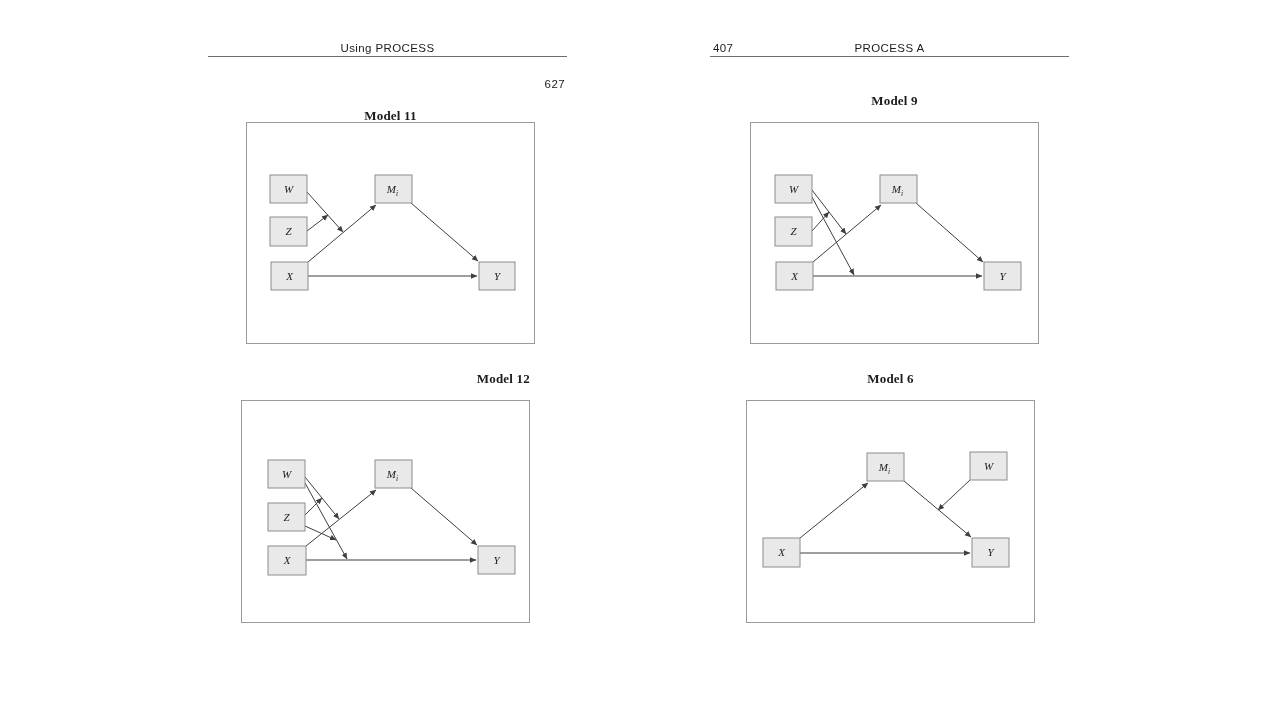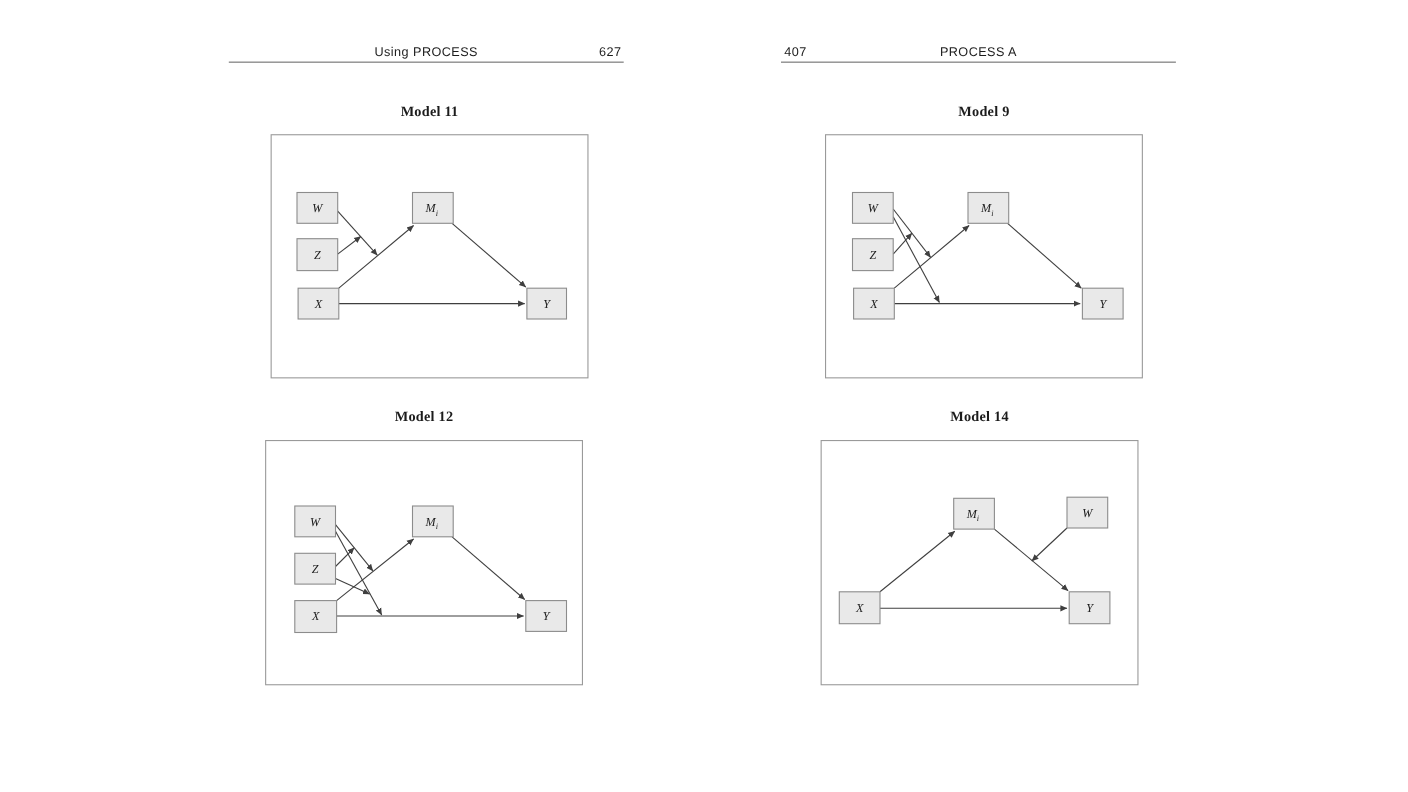--- a/index.html
+++ b/index.html
@@ -9,21 +9,21 @@
     font-family:"Liberation Serif",serif;color:var(--text,#1c1c1c);
   }
   
   .page-header{
     position:absolute;top:40px;width:359px;height:16px;line-height:16px;
     border-bottom:1px solid var(--rule,#6e6e6e);
     font-family:"Liberation Sans",sans-serif;font-size:11.5px;
     letter-spacing:.4px;text-align:center;
   }
   .page-header .corner{position:absolute;top:0;}
-  .page-header .corner.right{right:2px;}
+  .page-header .corner.right{right:2px;margin-top:36px;}
   .page-header .corner.left{left:3px;}
   
   .model-title{
     position:absolute;width:289px;text-align:center;
     font-weight:bold;font-size:13px;letter-spacing:.2px;
   }
   
   svg.panel{position:absolute;width:289px;height:223px;overflow:visible;}
   .frame{fill:#ffffff;stroke:var(--frame_stroke,#9a9a9a);stroke-width:1;}
   .node{fill:var(--box_fill,#e9e9e9);stroke:var(--box_stroke,#8c8c8c);stroke-width:1;}
@@ -51,21 +51,21 @@
   <div class="page-header" style="left:208px;">
     <span>Using PROCESS</span>
     <span class="corner right">627</span>
   </div>
 
   <div class="page-header" style="left:710px;">
     <span>PROCESS A</span>
     <span class="corner left">407</span>
   </div>
 
-  <div class="model-title" style="left:246px;top:93px;">Model 11</div>
+  <div class="model-title" style="left:246px;top:108px;">Model 11</div>
   <svg class="panel" style="left:246px;top:122px;" viewBox="0 0 289 223">
     <rect class="frame" x="0.5" y="0.5" width="288" height="221"></rect>
     <line class="edge" x1="62" y1="140" x2="130" y2="83"></line>
     <line class="edge" x1="62" y1="154" x2="231" y2="154"></line>
     <line class="edge" x1="165" y1="81" x2="232" y2="139"></line>
     <line class="edge" x1="61" y1="70" x2="97" y2="110"></line>
     <line class="edge" x1="61" y1="109" x2="82" y2="93"></line>
     <rect class="node" x="24" y="53" width="37" height="28"></rect>
     <rect class="node" x="24" y="95" width="37" height="29"></rect>
     <rect class="node" x="25" y="140" width="37" height="28"></rect>
@@ -92,21 +92,21 @@
     <rect class="node" x="26" y="140" width="37" height="28"></rect>
     <rect class="node" x="130" y="53" width="37" height="28"></rect>
     <rect class="node" x="234" y="140" width="37" height="28"></rect>
     <text class="nlabel" x="43.5" y="71">W</text>
     <text class="nlabel" x="43.5" y="113">Z</text>
     <text class="nlabel" x="44.5" y="158">X</text>
     <text class="nlabel" x="147.5" y="71"><tspan>M</tspan><tspan class="nsub" dy="3">i</tspan></text>
     <text class="nlabel" x="252.5" y="158">Y</text>
   </svg>
 
-  <div class="model-title" style="left:241px;top:371px;">Model 12</div>
+  <div class="model-title" style="left:241px;top:371px;text-align:right;">Model 12</div>
   <svg class="panel" style="left:241px;top:400px;" viewBox="0 0 289 223">
     <rect class="frame" x="0.5" y="0.5" width="288" height="222"></rect>
     <line class="edge" x1="65" y1="146" x2="135" y2="90"></line>
     <line class="edge" x1="65" y1="160" x2="235" y2="160"></line>
     <line class="edge" x1="170" y1="88" x2="236" y2="145"></line>
     <line class="edge" x1="64" y1="77" x2="98" y2="119"></line>
     <line class="edge" x1="64" y1="83" x2="106" y2="159"></line>
     <line class="edge" x1="64" y1="115" x2="81" y2="98"></line>
     <line class="edge" x1="64" y1="126" x2="95" y2="140"></line>
     <rect class="node" x="27" y="60" width="37" height="28"></rect>
@@ -114,21 +114,21 @@
     <rect class="node" x="27" y="146" width="38" height="29"></rect>
     <rect class="node" x="134" y="60" width="37" height="28"></rect>
     <rect class="node" x="237" y="146" width="37" height="28"></rect>
     <text class="nlabel" x="45.5" y="78">W</text>
     <text class="nlabel" x="45.5" y="121">Z</text>
     <text class="nlabel" x="46" y="164">X</text>
     <text class="nlabel" x="151.5" y="78"><tspan>M</tspan><tspan class="nsub" dy="3">i</tspan></text>
     <text class="nlabel" x="255.5" y="164">Y</text>
   </svg>
 
-  <div class="model-title" style="left:746px;top:371px;">Model 14</div>
+  <div class="model-title" style="left:746px;top:371px;">Model 6</div>
   <svg class="panel" style="left:746px;top:400px;" viewBox="0 0 289 223">
     <rect class="frame" x="0.5" y="0.5" width="288" height="222"></rect>
     <line class="edge" x1="54" y1="138" x2="122" y2="83"></line>
     <line class="edge" x1="54" y1="153" x2="224" y2="153"></line>
     <line class="edge" x1="158" y1="81" x2="225" y2="137"></line>
     <line class="edge" x1="224" y1="80" x2="192" y2="110"></line>
     <rect class="node" x="17" y="138" width="37" height="29"></rect>
     <rect class="node" x="121" y="53" width="37" height="28"></rect>
     <rect class="node" x="224" y="52" width="37" height="28"></rect>
     <rect class="node" x="226" y="138" width="37" height="29"></rect>

